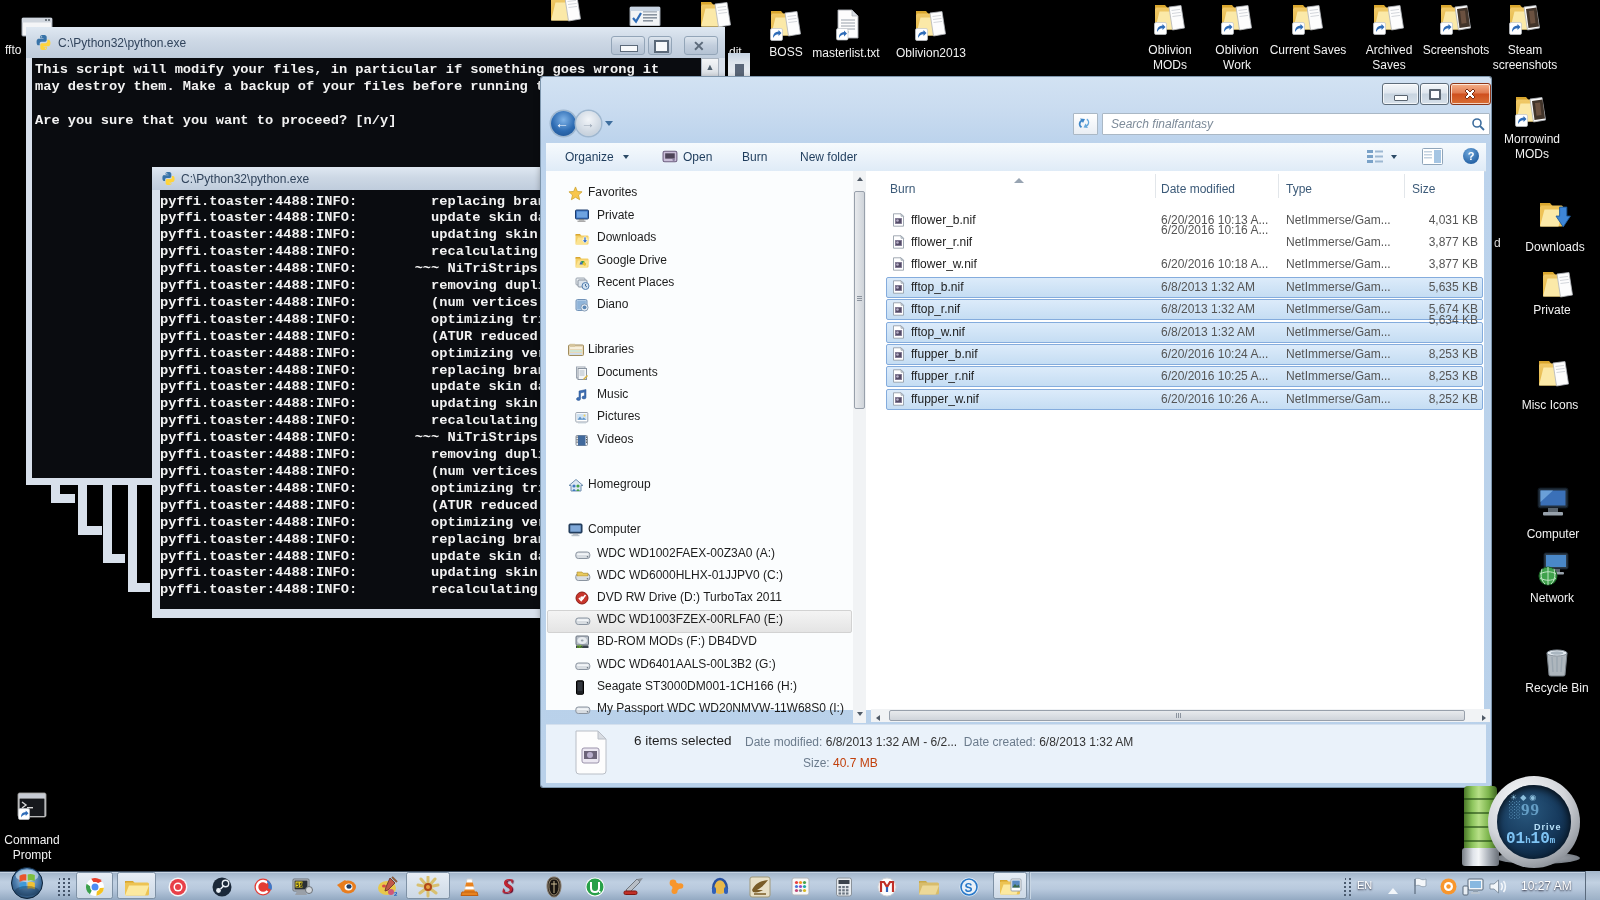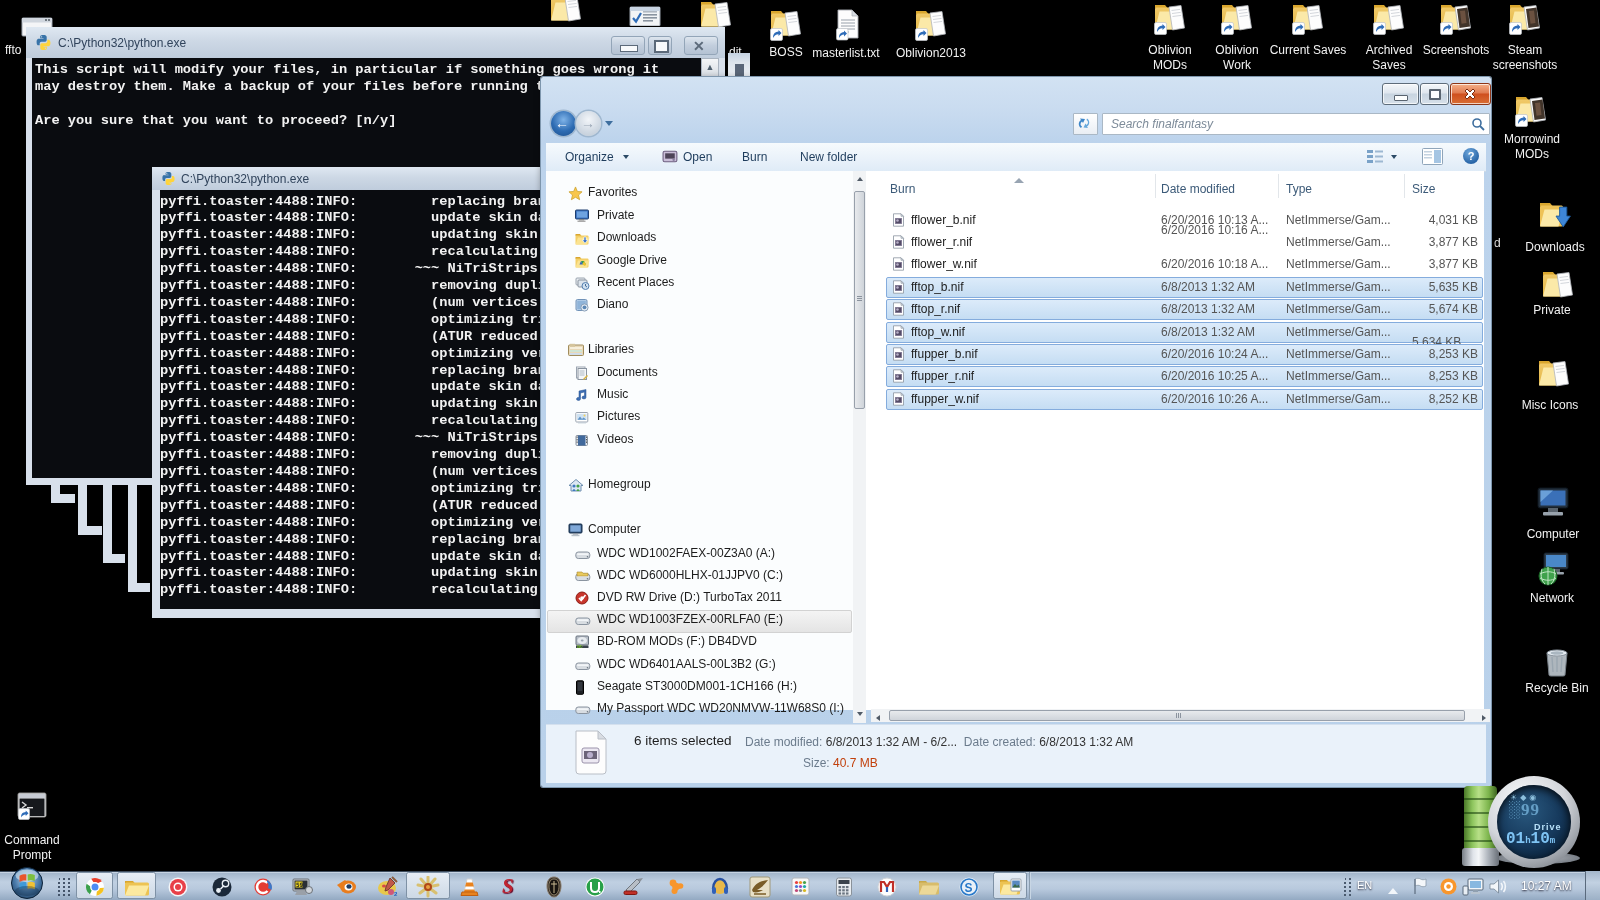--- a/index.html
+++ b/index.html
@@ -674,21 +674,21 @@
       <div class="abs" style="left:26px;top:154px"><svg width="13" height="14" viewBox="0 0 13 14">
           <path d="M1.5 0.8 L9 0.8 L11.5 3.3 L11.5 13.2 L1.5 13.2 Z" fill="#fff" stroke="#8a94a0" stroke-width="0.8"></path>
           <path d="M9 0.8 L9 3.3 L11.5 3.3 Z" fill="#d8dce2" stroke="#8a94a0" stroke-width="0.6"></path>
           <rect x="3" y="5" width="7" height="6" fill="#8e86a0"></rect>
           <rect x="3.8" y="5.8" width="5.4" height="4.4" fill="#544c66"></rect>
           <circle cx="5.5" cy="7.5" r="1.3" fill="#b8b0c8"></circle>
         </svg></div>
       <div class="frow" style="left:45px;top:154px">fftop_w.nif</div>
       <div class="frow fsec" style="left:295px;top:154px">6/8/2013 1:32 AM</div>
       <div class="frow fsec" style="left:420px;top:154px">NetImmerse/Gam...</div>
-      <div class="frow fsec" style="left:546px;top:164px;width:66px;text-align:left">5,634 KB</div>
+      <div class="frow fsec" style="left:546px;top:142px;width:66px;text-align:right">5,634 KB</div>
       <div class="abs" style="left:20px;top:173px;width:597px;height:21px;background:linear-gradient(#dcebfa,#c5ddf3);border:1px solid #84acdd;border-radius:2px;box-sizing:border-box"></div>
       <div class="abs" style="left:26px;top:176px"><svg width="13" height="14" viewBox="0 0 13 14">
           <path d="M1.5 0.8 L9 0.8 L11.5 3.3 L11.5 13.2 L1.5 13.2 Z" fill="#fff" stroke="#8a94a0" stroke-width="0.8"></path>
           <path d="M9 0.8 L9 3.3 L11.5 3.3 Z" fill="#d8dce2" stroke="#8a94a0" stroke-width="0.6"></path>
           <rect x="3" y="5" width="7" height="6" fill="#8e86a0"></rect>
           <rect x="3.8" y="5.8" width="5.4" height="4.4" fill="#544c66"></rect>
           <circle cx="5.5" cy="7.5" r="1.3" fill="#b8b0c8"></circle>
         </svg></div>
       <div class="frow" style="left:45px;top:176px">ffupper_b.nif</div>
       <div class="frow fsec" style="left:295px;top:176px">6/20/2016 10:24 A...</div>

